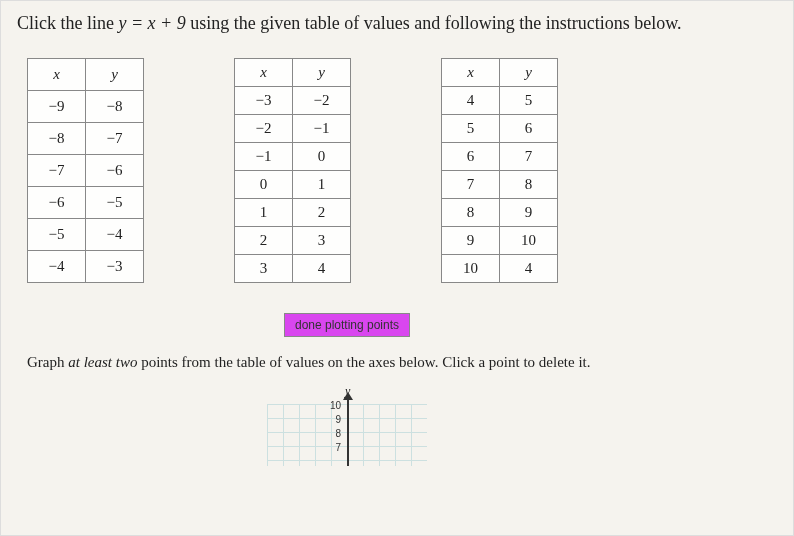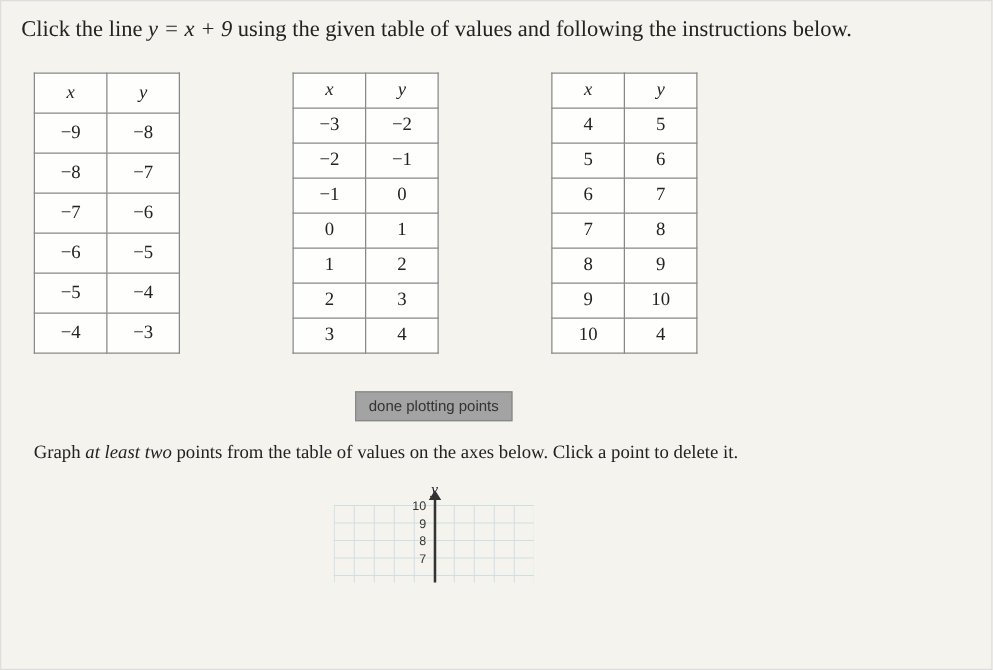--- a/index.html
+++ b/index.html
@@ -46,21 +46,21 @@
   }
   .neg { letter-spacing: 0; }
   .done-btn-wrap {
     text-align: center;
     margin-bottom: 14px;
     padding-right: 100px;
   }
   .done-btn {
     display: inline-block;
     border: 1px solid #888;
-    background: #a3a3a3;
+    background: #d946ef;
     padding: 4px 10px;
     font-size: 12px;
     font-family: Arial, sans-serif;
     color: #333;
     cursor: pointer;
   }
   .instruction {
     font-size: 15px;
     line-height: 1.5;
     margin-bottom: 12px;

